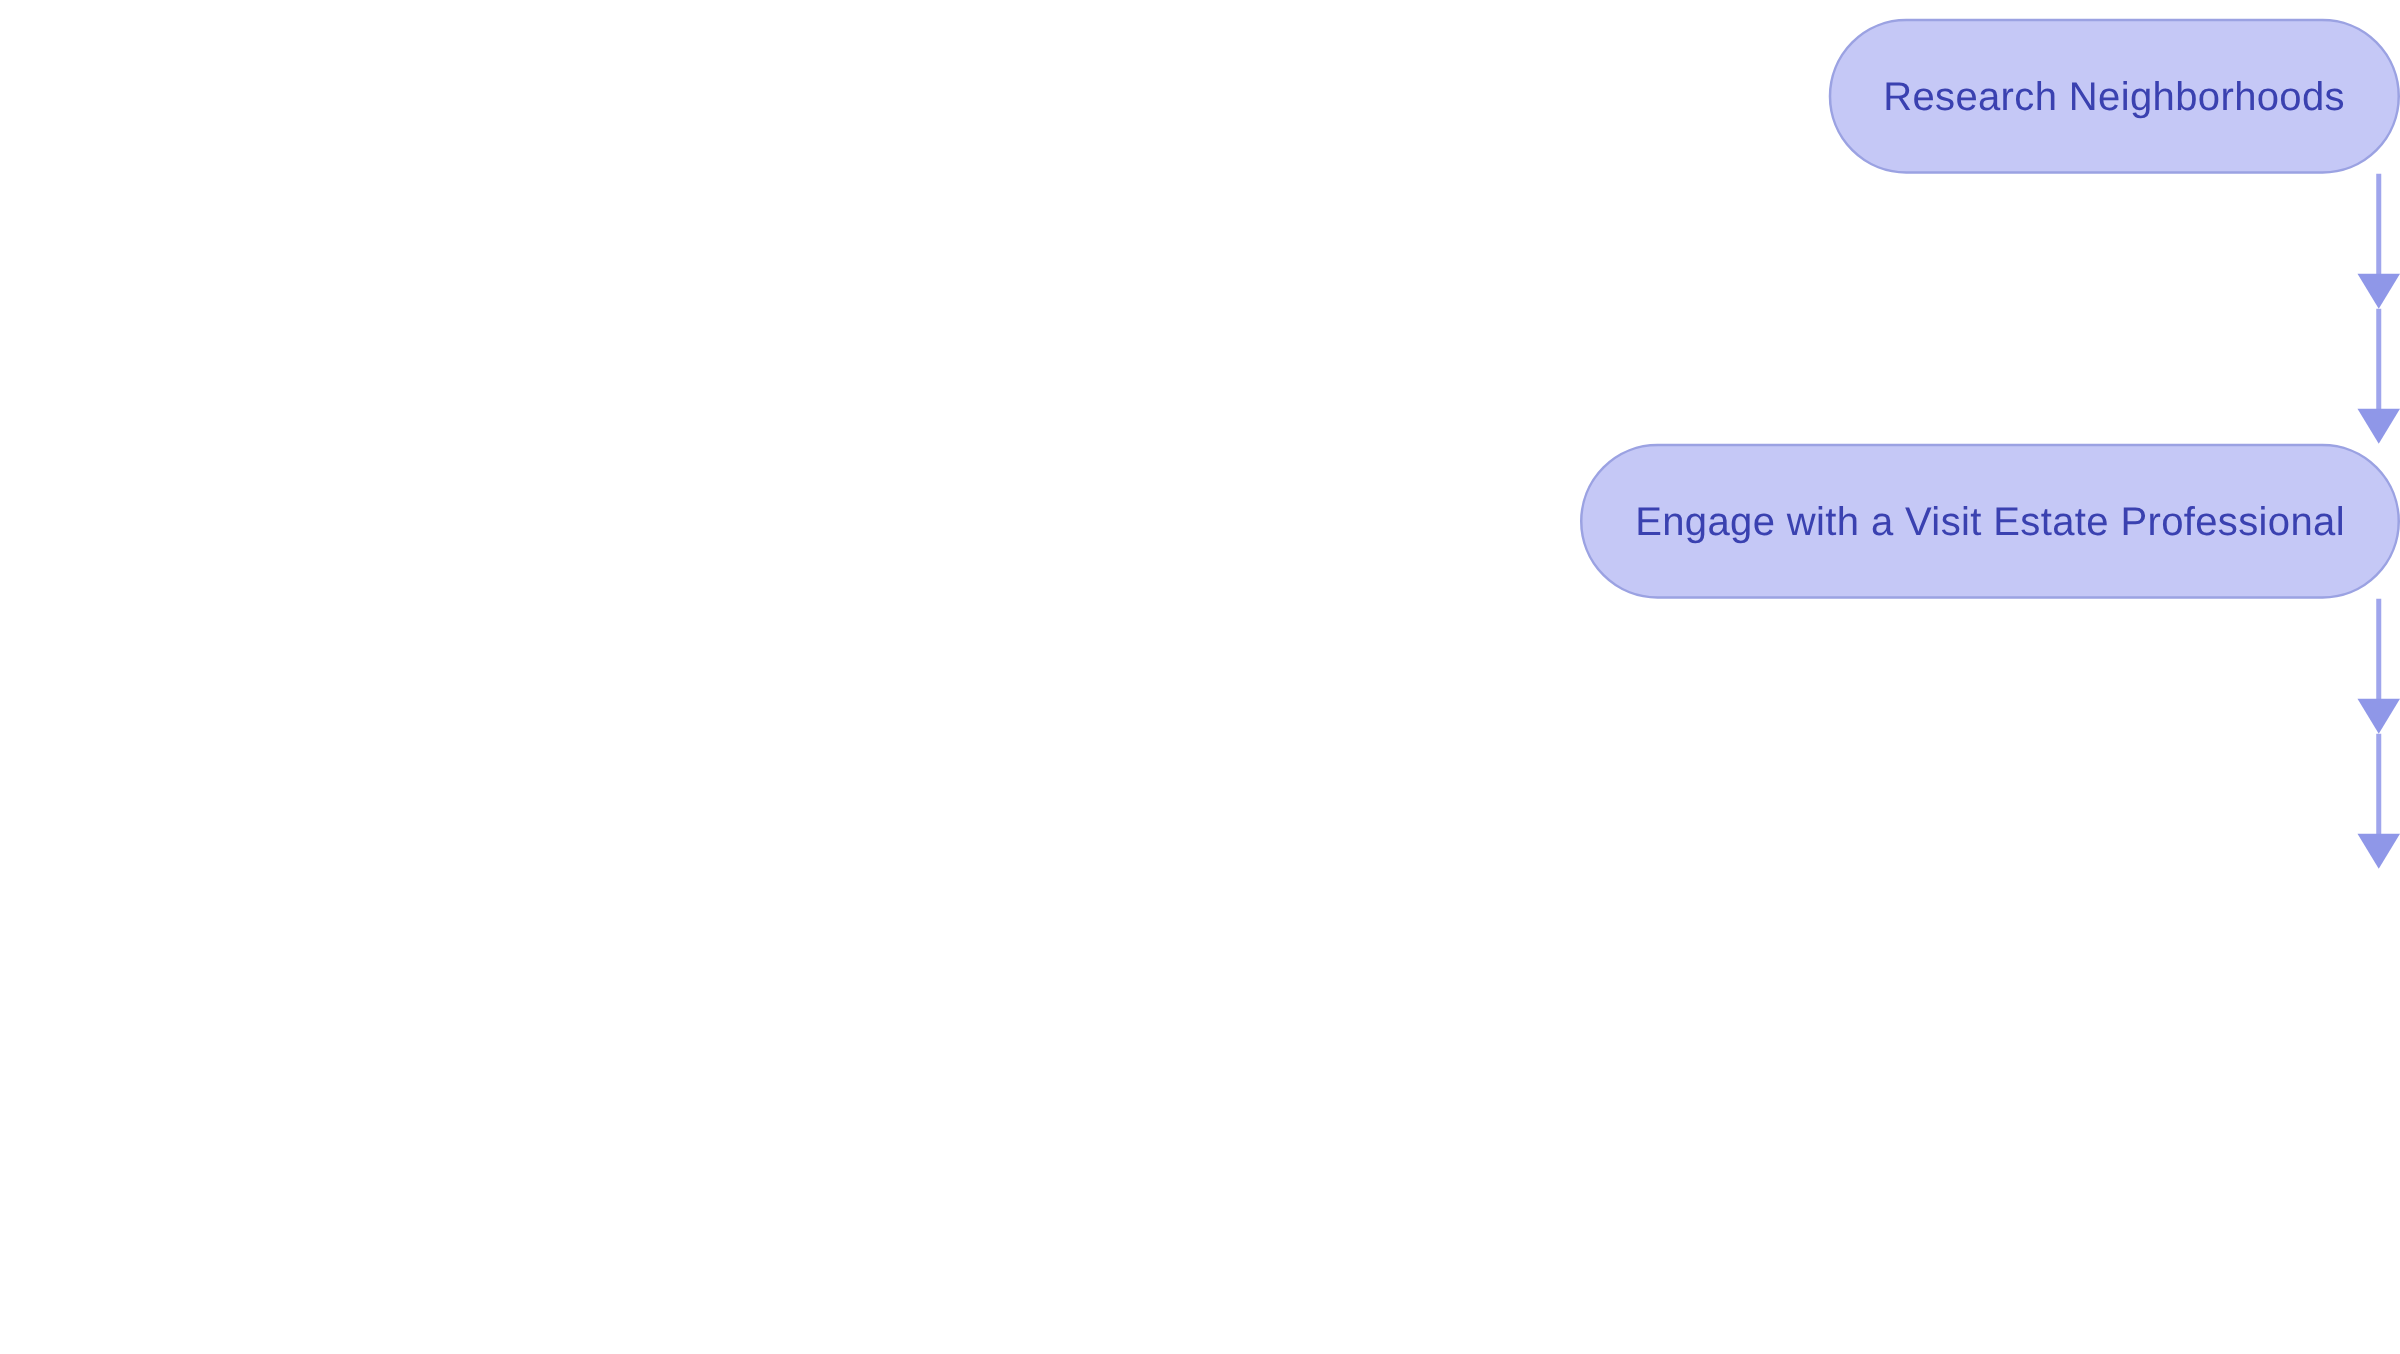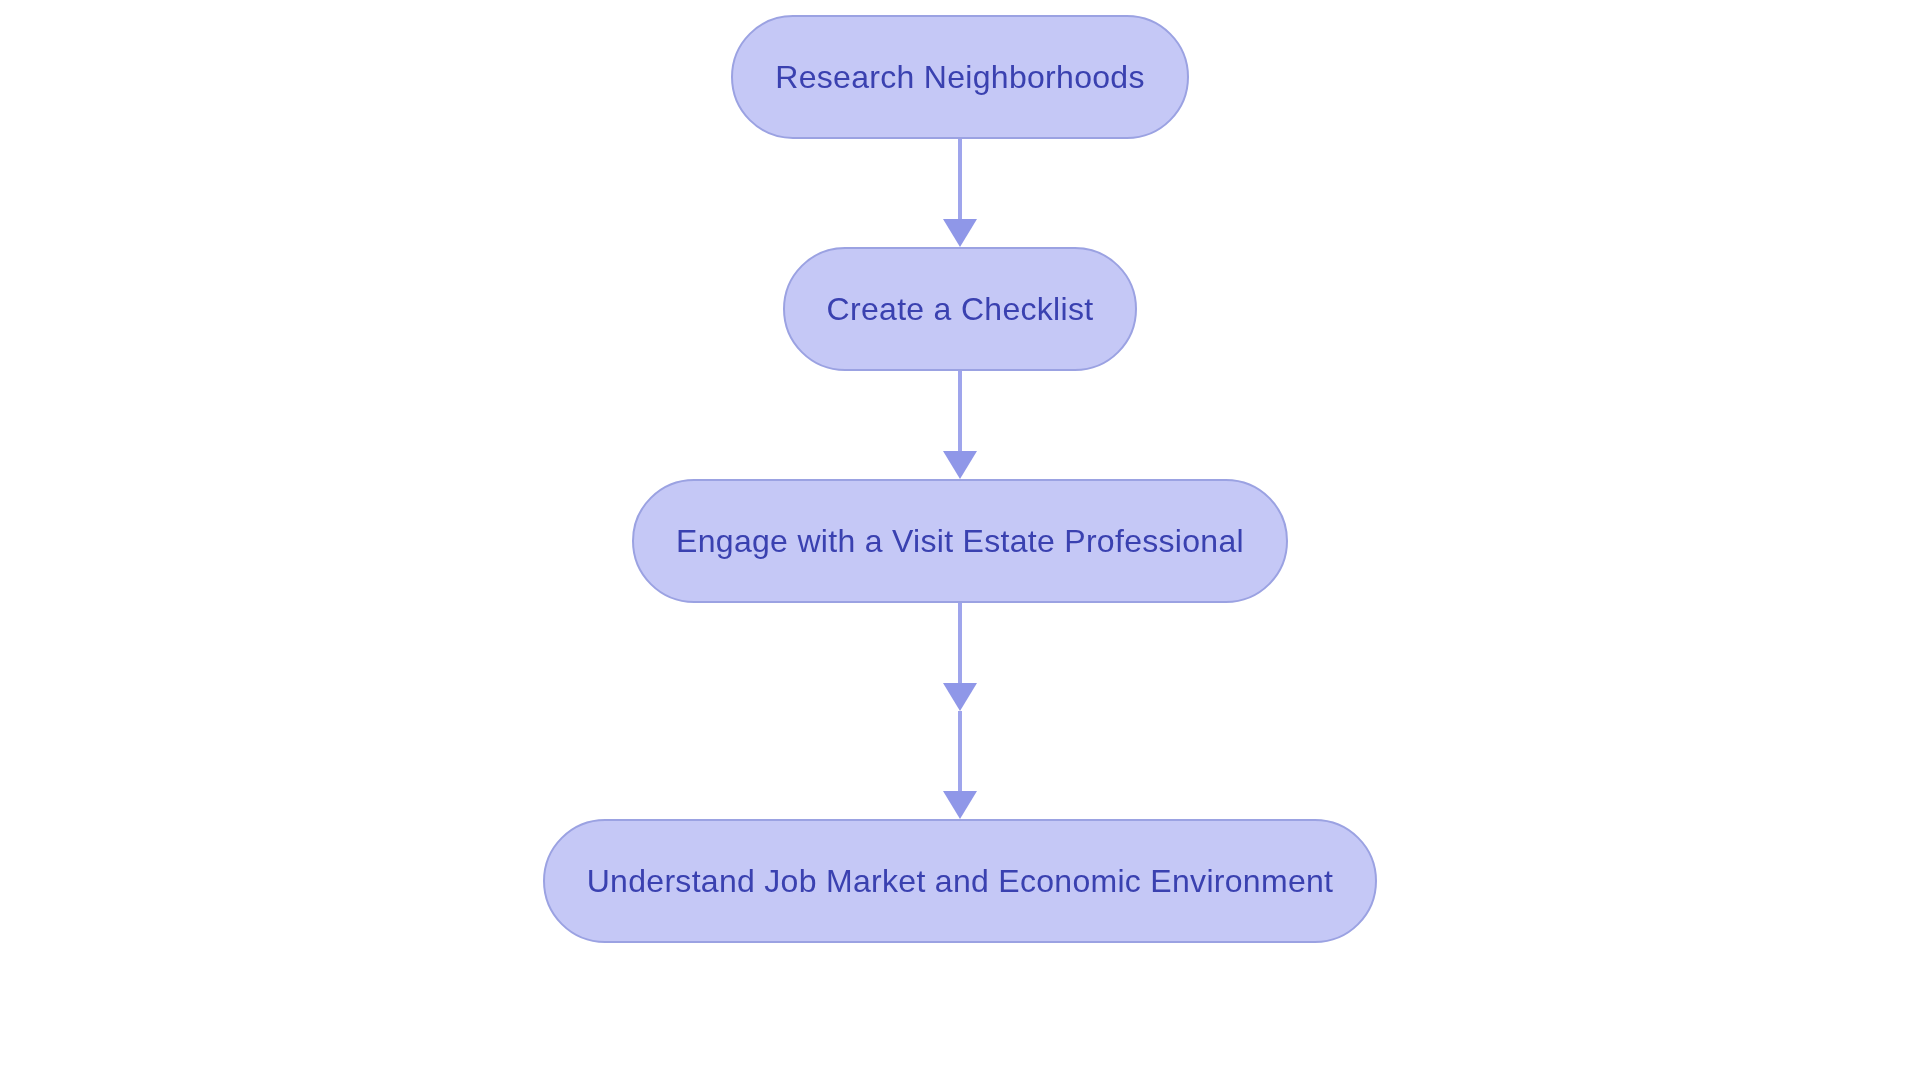--- a/index.html
+++ b/index.html
@@ -16,21 +16,21 @@
     height: 1083px;
     background: var(--canvas-bg);
     font-family: "Liberation Sans", sans-serif;
     overflow: hidden;
   }
   .canvas {
     position: absolute;
     inset: 0;
     display: flex;
     flex-direction: column;
-    align-items: center;
+    align-items: flex-end;
     padding-top: 15px;
   }
   .node {
     height: 124px;
     padding: 0 42px;
     background: var(--node-fill);
     border: 2px solid var(--node-border);
     border-radius: 62px;
     color: var(--node-text);
     font-size: 32px;
@@ -67,23 +67,20 @@
 <div class="canvas" id="canvas">
   <div class="node">
     <span class="node-label">Research Neighborhoods</span>
   </div>
 
   <div class="arrow">
     <div class="line"></div>
     <div class="head"></div>
   </div>
 
-  <div class="node">
-    <span class="node-label">Create a Checklist</span>
-  </div>
 
   <div class="arrow">
     <div class="line"></div>
     <div class="head"></div>
   </div>
 
   <div class="node">
     <span class="node-label">Engage with a Visit Estate Professional</span>
   </div>
 
@@ -91,16 +88,13 @@
     <div class="line"></div>
     <div class="head"></div>
   </div>
 
 
   <div class="arrow">
     <div class="line"></div>
     <div class="head"></div>
   </div>
 
-  <div class="node">
-    <span class="node-label">Understand Job Market and Economic Environment</span>
-  </div>
 </div>
 
 </body></html>

